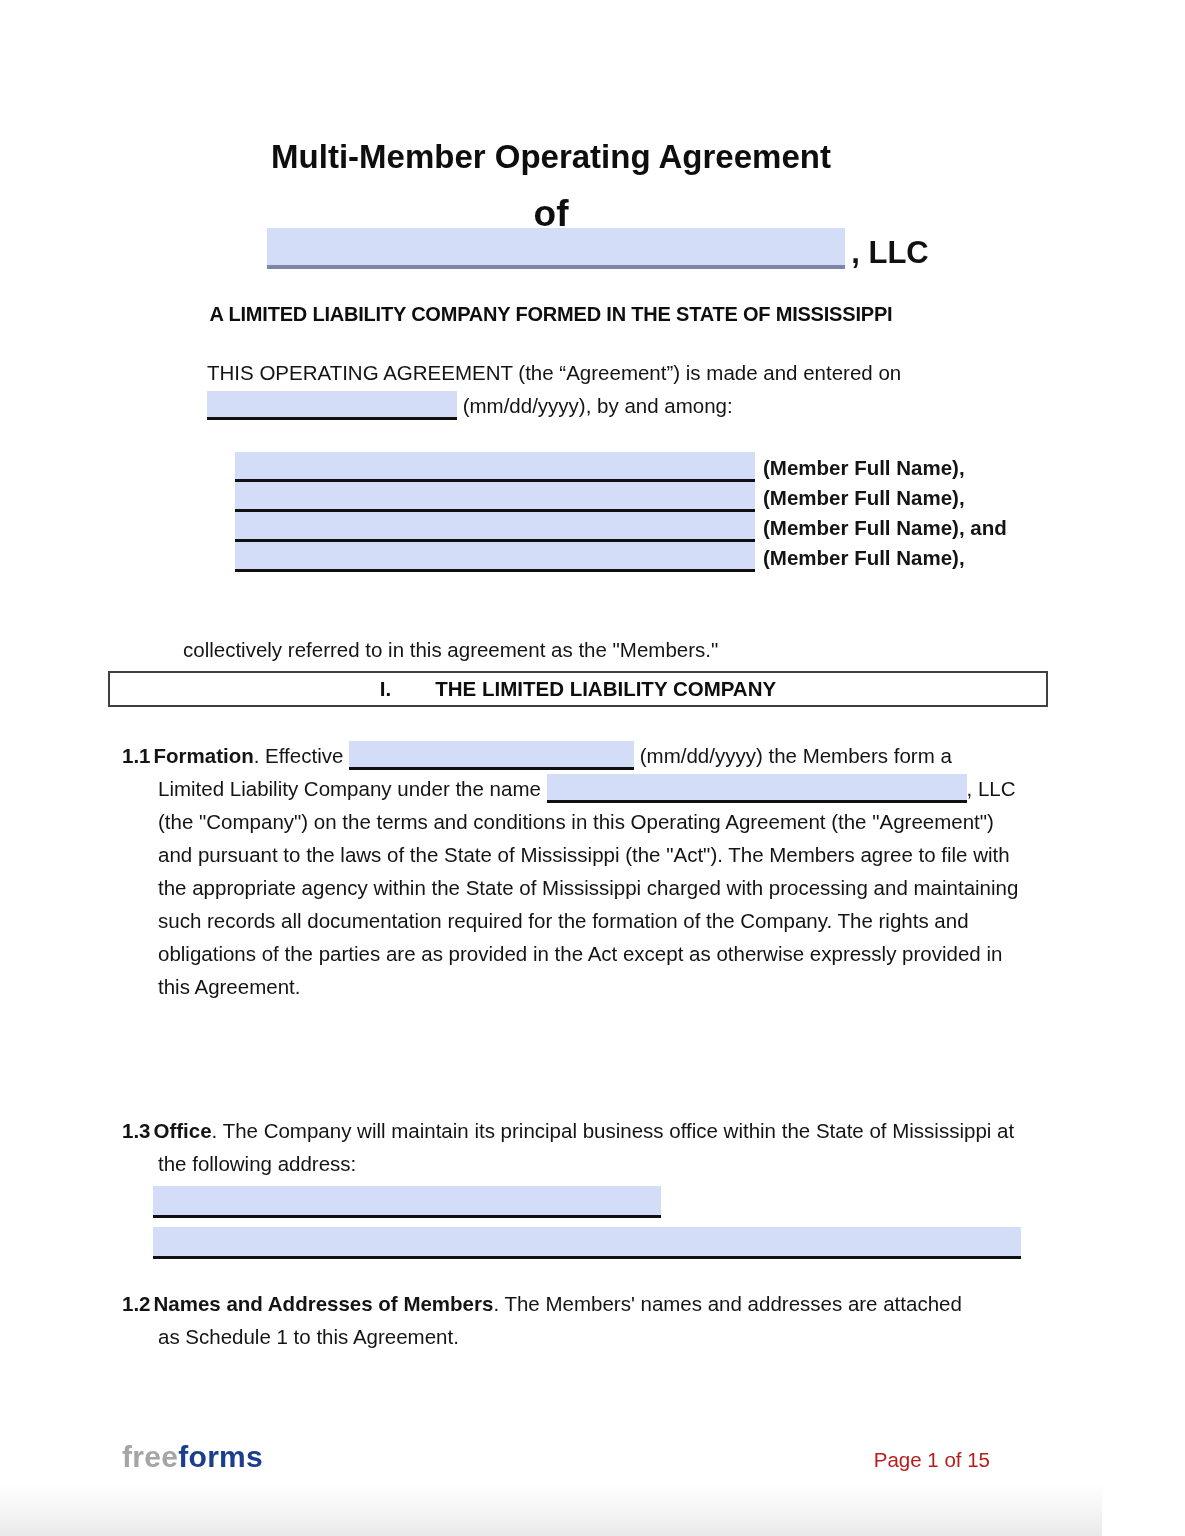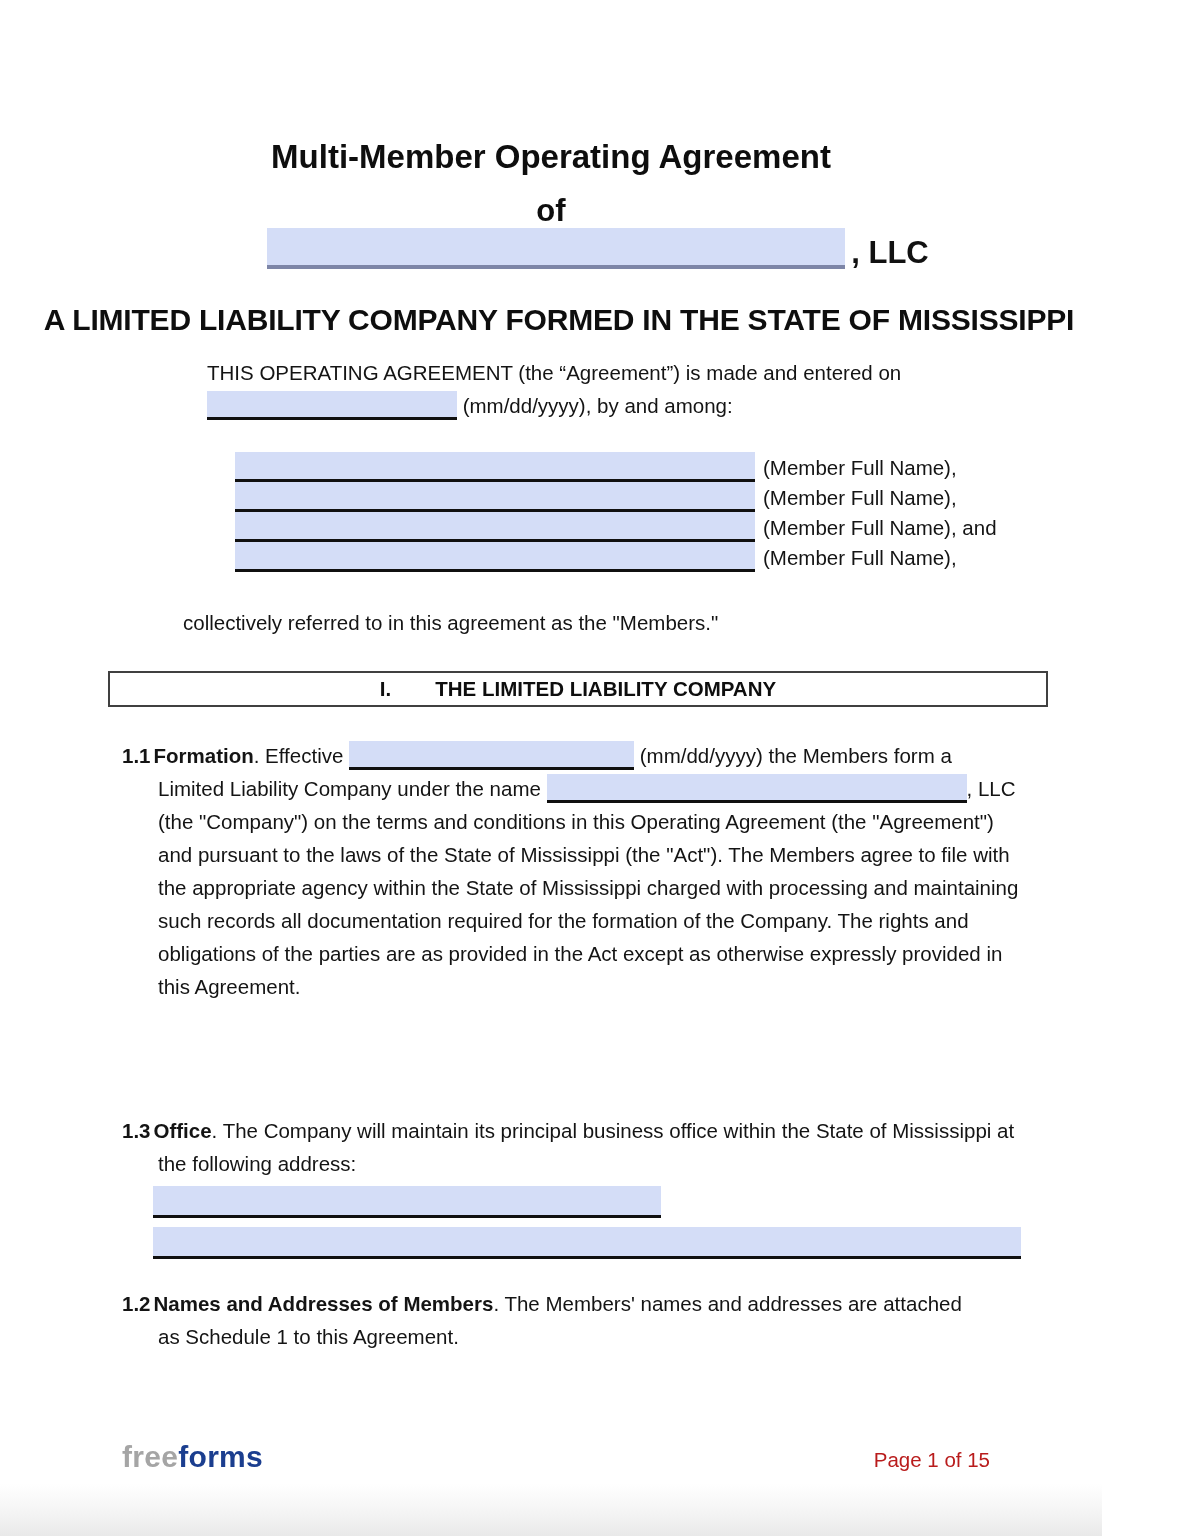--- a/index.html
+++ b/index.html
@@ -5,41 +5,41 @@
   html,body{margin:0;padding:0;background:#ffffff;}
   .page{
     position:relative; width:1102px; height:1536px; background:#ffffff;
     font-family:"Liberation Sans","DejaVu Sans",sans-serif; color:#111;
     overflow:hidden;
   }
   
   .doc-title{position:absolute;top:138px;left:0;width:100%;margin:0;text-align:center;
     font-size:33px;font-weight:bold;color:#0e0e0e;}
   .doc-of{position:absolute;top:193px;left:0;width:100%;text-align:center;
-    font-size:31px;font-weight:bold;color:#0e0e0e;}
+    font-size:37px;font-weight:bold;color:#0e0e0e;}
   .company-row{position:absolute;top:228px;left:0;width:100%;
     display:flex;justify-content:center;align-items:flex-end;padding-left:47px;}
   .company-field{display:inline-block;width:578px;height:37px;
     background:#d4ddf7;border-bottom:4px solid #7d85a7;}
   .company-suffix{font-size:31px;font-weight:bold;line-height:1;margin:0 0 1px 6px;}
-  .subtitle{position:absolute;top:303px;left:8px;width:100%;text-align:center;
-    font-size:30px;font-weight:bold;letter-spacing:-0.2px;color:#0e0e0e;}
+  .subtitle{position:absolute;top:303px;left:0;width:100%;text-align:center;
+    font-size:20px;font-weight:bold;letter-spacing:-0.2px;color:#0e0e0e;}
   
   .bodytext{font-size:20.5px;line-height:33px;color:#141414;}
   .intro{position:absolute;top:356px;left:207px;width:830px;}
   .ifield{display:inline-block;background:#d4ddf7;border-bottom:3px solid #101010;
     height:26px;vertical-align:-7px;}
   .date-field{width:250px;}
   
-  .members{position:absolute;top:452px;left:235px;}
+  .members{position:absolute;top:452px;left:235px;font-weight:bold;}
   .member-row{display:flex;align-items:flex-end;height:30px;}
   .mfield{display:inline-block;width:520px;height:27px;background:#d4ddf7;
     border-bottom:3px solid #101010;}
   .mlabel{font-size:20.5px;line-height:29px;margin-left:8px;white-space:nowrap;color:#141414;}
-  .collective{position:absolute;top:606px;left:183px;}
+  .collective{position:absolute;top:633px;left:183px;}
   
   .section-box{position:absolute;top:671px;left:108px;width:936px;height:32px;
     border:2px solid #404040;display:flex;justify-content:center;align-items:center;
     gap:44px;box-sizing:content-box;}
   .sec-num,.sec-title{font-size:20.5px;font-weight:bold;color:#0e0e0e;}
   
   .clause{position:absolute;left:122px;box-sizing:border-box;
     padding-left:36px;text-indent:-36px;}
   .cnum{font-weight:bold;margin-right:3px;}
   .ctitle{font-weight:bold;}

